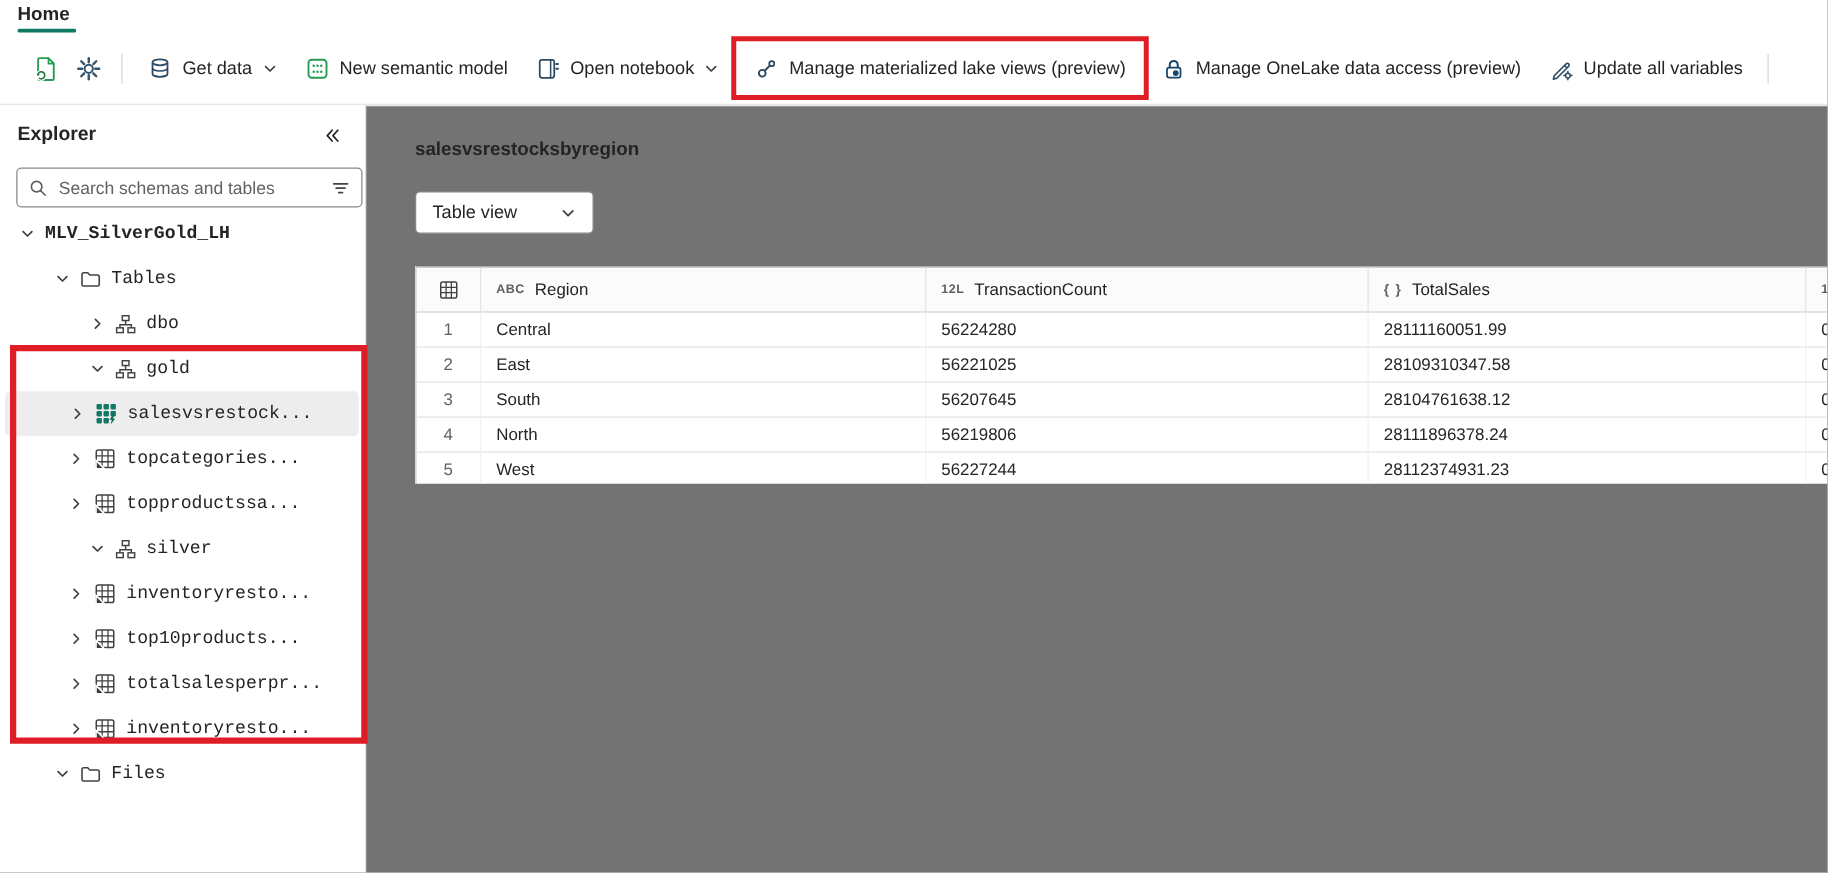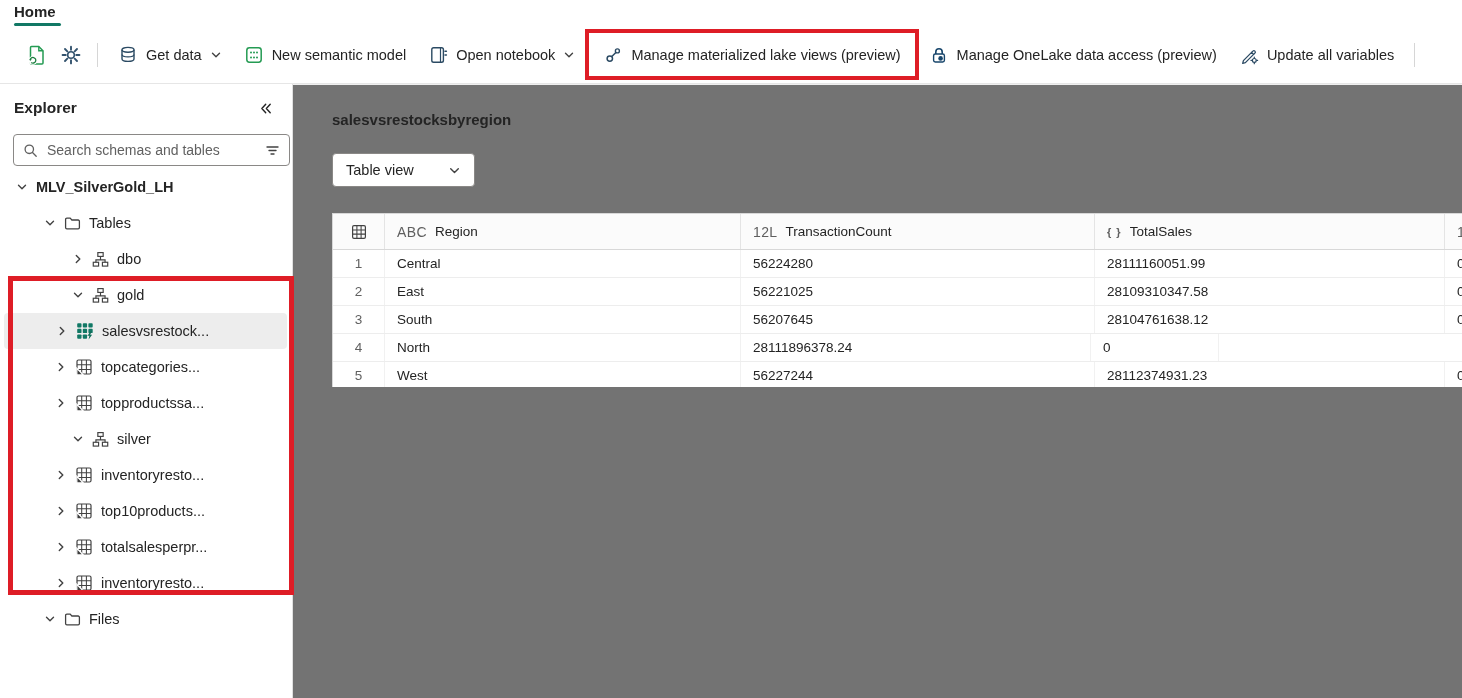--- a/index.html
+++ b/index.html
@@ -30,40 +30,40 @@
   .collapse-btn{width:22px;height:22px;display:flex;align-items:center;justify-content:center;}
   .searchbox{position:absolute;left:13px;top:50px;width:277px;height:32px;border:1px solid #8a8886;border-radius:4px;
     display:flex;align-items:center;gap:7px;padding:0 9px;box-sizing:border-box;background:#fff;}
   .searchbox input{flex:1;border:none;outline:none;font-size:14px;font-family:"Liberation Sans",sans-serif;color:#404040;min-width:0;background:transparent;}
   .searchbox input::placeholder{color:#616161;}
   .tree{position:absolute;left:0;top:85px;right:1px;}
   .tree-row{height:36px;display:flex;align-items:center;gap:8px;font-size:14.5px;}
   .pl0{padding-left:16px;} .pl1{padding-left:44px;} .pl2{padding-left:72px;} .pl3{padding-left:55px;}
   .tree-row.selected{background:#ededed;border-radius:4px;margin:0 4px;}
   .tree-row.selected.pl3{padding-left:52px;}
-  .tlabel{color:#242424;}
+  .tlabel{color:#242424;font-family:Liberation Mono, monospace;}
   .tlabel.bold{font-weight:700;}
   .tw{display:flex;align-items:center;justify-content:center;flex:none;}
   
   .main{position:absolute;left:293px;top:84px;right:0;bottom:0;background:#737373;border-top:1px solid #efefef;}
   .page-title{position:absolute;left:39px;top:26px;font-size:15px;font-weight:700;}
   .view-dd{position:absolute;left:39px;top:68px;width:143px;height:34px;border:1px solid #8a8886;border-radius:4px;
     box-sizing:border-box;display:flex;align-items:center;justify-content:space-between;padding:0 13px;font-size:14.5px;background:#fff;}
   .table-wrap{position:absolute;left:39px;top:128px;width:1130px;height:174px;overflow:hidden;}
   .tbl{width:1240px;border-top:1px solid #d8d8d8;border-left:1px solid #d8d8d8;box-sizing:border-box;}
   .thead{display:flex;height:35px;background:#fbfbfb;border-bottom:1px solid #d8d8d8;}
   .th{display:flex;align-items:center;gap:8px;padding-left:12px;border-right:1px solid #e4e4e4;box-sizing:border-box;
     font-size:13.5px;color:#242424;flex:none;}
   .trow{display:flex;height:27px;border-bottom:1px solid #ededed;background:#fff;}
   .td{display:flex;align-items:center;padding-left:12px;border-right:1px solid #f1f1f1;box-sizing:border-box;
     font-size:13.5px;flex:none;}
   .c0{width:52px;justify-content:center;padding-left:0;}
   .c1{width:356px;} .c2{width:354px;} .c3{width:350px;} .c4{width:128px;}
   .td.c0{color:#616161;}
-  .ticon{font-size:14px;font-weight:400;color:#5f5f5f;letter-spacing:.4px;}
+  .ticon{font-size:10px;font-weight:700;color:#5f5f5f;letter-spacing:.4px;}
   .ticon-braces{font-size:11px;font-weight:700;color:#5f5f5f;letter-spacing:1px;}
   
   .sidebar-red{position:absolute;left:8px;top:276px;width:286px;height:319px;border:5px solid #de1d26;
     box-sizing:border-box;pointer-events:none;z-index:6;}
 </style>
 </head>
 <body>
 
 <div class="tabbar">
   <div class="home-tab">Home</div>
@@ -497,20 +497,21 @@
       <div class="trow">
         <div class="td c0">3</div>
         <div class="td c1">South</div>
         <div class="td c2">56207645</div>
         <div class="td c3">28104761638.12</div>
         <div class="td c4">0</div>
       </div>
       <div class="trow">
         <div class="td c0">4</div>
         <div class="td c1">North</div>
+        <div class="td c2">56219806</div>
         <div class="td c3">28111896378.24</div>
         <div class="td c4">0</div>
       </div>
       <div class="trow">
         <div class="td c0">5</div>
         <div class="td c1">West</div>
         <div class="td c2">56227244</div>
         <div class="td c3">28112374931.23</div>
         <div class="td c4">0</div>
       </div>

